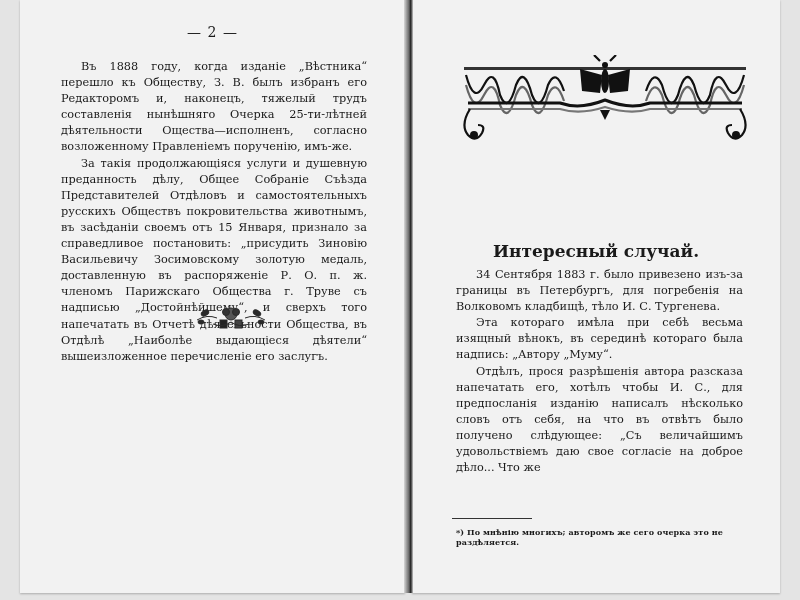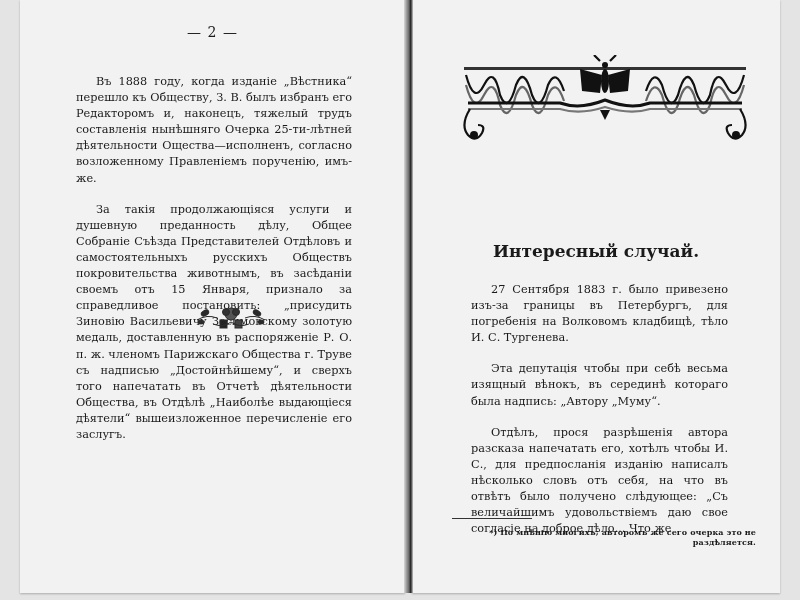--- a/index.html
+++ b/index.html
@@ -24,33 +24,33 @@
   .pagenum {
     position:absolute; top:24px; left:0; width:100%;
     text-align:center; font-size:14px; letter-spacing:1px;
   }
   .text {
     position:absolute;
     font-size:11.3px;
     line-height:16.1px;
     text-align:justify;
   }
-  .text p { margin:15px; text-indent:20px; }
+  .text p { margin:0; text-indent:20px; }
   #left-text { left:61px; top:59px; width:306px; }
   #right-text { left:456px; top:267px; width:287px; }
   .title {
     position:absolute; top:241px; left:412px; width:368px;
     text-align:center; font-weight:bold; font-size:17px;
   }
   .rule {
     position:absolute; left:452px; top:518px; width:80px; height:1px; background:#333;
   }
   .footnote {
     position:absolute; left:456px; top:527px; width:300px;
-    font-size:8px; font-weight:bold; letter-spacing:0.1px;text-align:right;
+    font-size:8px; font-weight:bold; letter-spacing:0.1px;
   }
   .ornament { position:absolute; }
   #headpiece { left:460px; top:55px; }
   #flourish { left:193px; top:302px; }
 </style>
 </head>
 <body>
 
 <div class="page" id="left-page">
   <div class="pagenum">— 2 —</div>
@@ -100,19 +100,19 @@
     <circle cx="145" cy="10" r="3"></circle>
     <circle cx="14" cy="80" r="4"></circle>
     <circle cx="276" cy="80" r="4"></circle>
     <path d="M140 55 L145 65 L150 55 Z"></path>
   </g>
 </svg>
 
 <div class="title">Интересный случай.</div>
 
 <div class="text" id="right-text">
-  <p>27 Сентября 1883 г. было привезено изъ-за границы въ Петербургъ, для погребенія на Волковомъ кладбищѣ, тѣло И. С. Тургенева.</p>
-  <p>Эта депутація чтобы при себѣ весьма изящный вѣнокъ, въ серединѣ котораго была надпись: „Автору „Муму“.</p>
+  <p>34 Сентября 1883 г. было привезено изъ-за границы въ Петербургъ, для погребенія на Волковомъ кладбищѣ, тѣло И. С. Тургенева.</p>
+  <p>Эта котораго имѣла при себѣ весьма изящный вѣнокъ, въ серединѣ котораго была надпись: „Автору „Муму“.</p>
   <p>Отдѣлъ, прося разрѣшенія автора разсказа напечатать его, хотѣлъ чтобы И. С., для предпосланія изданію написалъ нѣсколько словъ отъ себя, на что въ отвѣтъ было получено слѣдующее: „Съ величайшимъ удовольствіемъ даю свое согласіе на доброе дѣло... Что же</p>
 </div>
 
 <div class="rule"></div>
 <div class="footnote">*) По мнѣнію многихъ; авторомъ же сего очерка это не раздѣляется.</div>
 
 </body></html>

